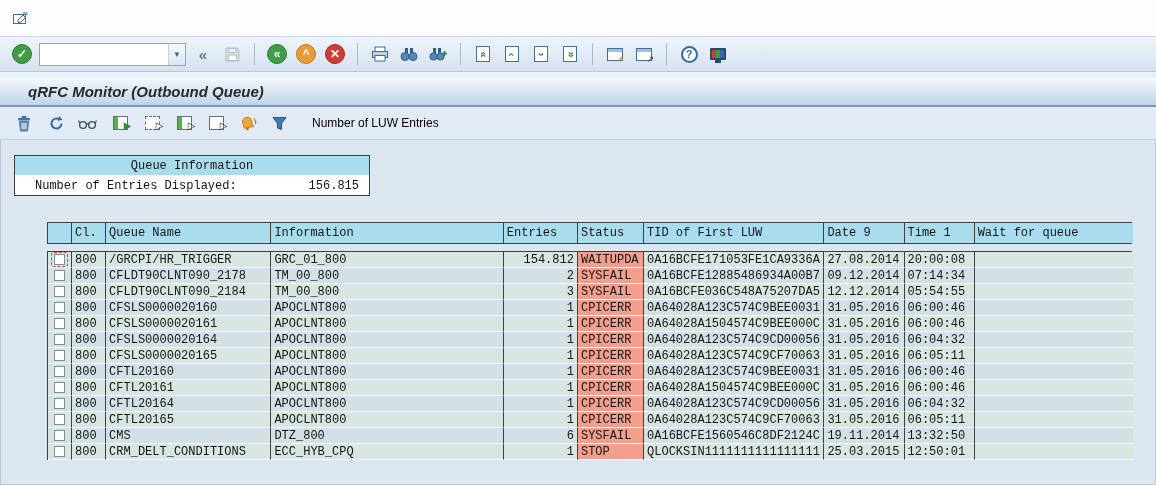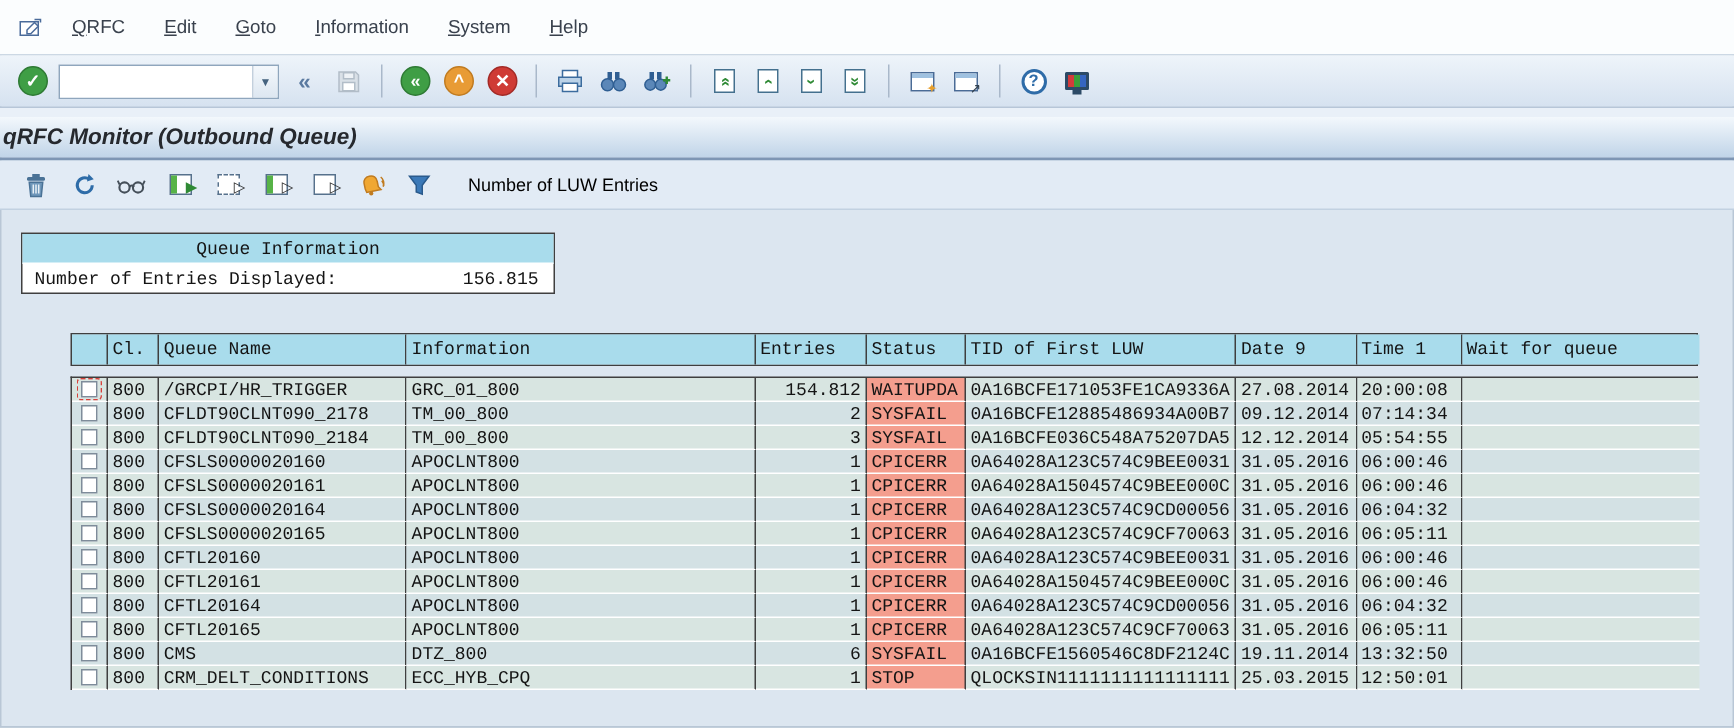--- a/index.html
+++ b/index.html
@@ -38,36 +38,36 @@
   .win-ico::before{ content:""; position:absolute; top:0; left:0; right:0; height:3px; background:#9fc1e0; }
   .win-ico .sub{ position:absolute; right:-3px; bottom:-4px; font-size:9px; line-height:1; }
   .help-ring{ width:17px; height:17px; border-radius:50%; border:2px solid #2f6ca8; color:#2f6ca8;
     font-weight:bold; font-size:11px; display:flex; align-items:center; justify-content:center; background:#fff; }
   .monitor{ width:16px; height:12px; border:2px solid #2c4a66; border-radius:1px;
     background:linear-gradient(90deg,#d23b3b 0 4px,#3a9e3a 4px 8px,#3565c0 8px 12px); position:relative; }
   .monitor::after{ content:""; position:absolute; left:3px; right:3px; bottom:-5px; height:3px; background:#2c4a66; }
   
   .pre-title{ height:6px; background:#e9f0f8; }
   .titlebar{ height:29px; background:linear-gradient(#f3f8fc,#c0d4e8); border-bottom:2px solid #7e96b4;
-    display:flex; align-items:center; padding-left:2px; }
+    display:flex; align-items:center; padding-left:28px; }
   .title{ font-size:15px; font-weight:bold; font-style:italic; color:#26292e; }
   
   .apptoolbar{ height:33px; background:#e2ebf5; border-bottom:1px solid #c2d1e1;
     display:flex; align-items:center; padding-left:12px; gap:8px; }
   .app-label{ font-size:12px; color:#000000; margin-left:12px; }
   .tbl-ico{ width:15px; height:14px; border:1px solid #56718c; background:#fff; position:relative; flex:none; }
   .tbl-ico.greencol::before{ content:""; position:absolute; left:0; top:0; bottom:0; width:4px; background:#57b347; }
   .tbl-ico.dashed{ border-style:dashed; }
   .tbl-ico .play{ position:absolute; right:-5px; bottom:-2px; font-size:10px; line-height:1; color:#2e2e2e; }
   
   .content{ padding:0 0 0 14px; }
   .infobox{ margin-top:15px; width:356px; border:1px solid #3f3f3f; background:#ffffff;
     font-family:"Liberation Mono", monospace; font-size:12px; color:#141414; }
   .infobox-header{ background:#a9dcec; text-align:center; height:20px; line-height:20px; border-bottom:1px solid #fff; }
-  .info-row{ display:flex; height:19px; align-items:center; padding:0 10px 0 8px; border-bottom:1px solid #d9e5ee; }
+  .info-row{ display:flex; height:19px; align-items:center; padding:0 10px 0 20px; border-bottom:1px solid #d9e5ee; }
   .info-row:last-child{ border-bottom:none; }
   .info-label{ flex:1; }
   .info-value{ text-align:right; }
   
   .gridwrap{ margin-top:26px; width:1085px;padding-left:33px; }
   table.grid{ border-collapse:separate; border-spacing:0; table-layout:fixed; width:1085px;
     font-family:"Liberation Mono", monospace; font-size:12px; color:#141414; }
   .head-wrap{ border:1px solid #3f3f3f; width:1085px; }
   .grid th{ background:#a9dcec; font-weight:normal; text-align:left; height:20px;
     padding:0 3px; border-right:1px solid #3f3f3f; overflow:hidden; white-space:nowrap; }
@@ -91,21 +91,20 @@
 <div class="screen">
 
   <div class="menubar">
     <span class="control-menu">
       <svg width="18" height="16" viewBox="0 0 18 16">
         <rect x="1.5" y="4.5" width="12" height="9" fill="#fff" stroke="#4a6b9a"></rect>
         <path d="M6 10l5-5 2.5 2.5-5 5H6z" fill="#fff" stroke="#4a6b9a"></path>
         <path d="M11 3h4v2" fill="none" stroke="#4a6b9a"></path>
       </svg>
     </span>
-    <span><span class="menu-item">QRFC</span><span class="menu-item">Edit</span><span class="menu-item">Goto</span><span class="menu-item">Information</span><span class="menu-item">System</span><span class="menu-item">Help</span></span>
   </div>
 
   <div class="toolbar">
     <span class="icon-btn">
       <span class="circle c-green">✓</span>
     </span>
     <span class="cmd-combo">
       <input value="" style="">
       <span class="cmd-drop">▼</span>
     </span>

